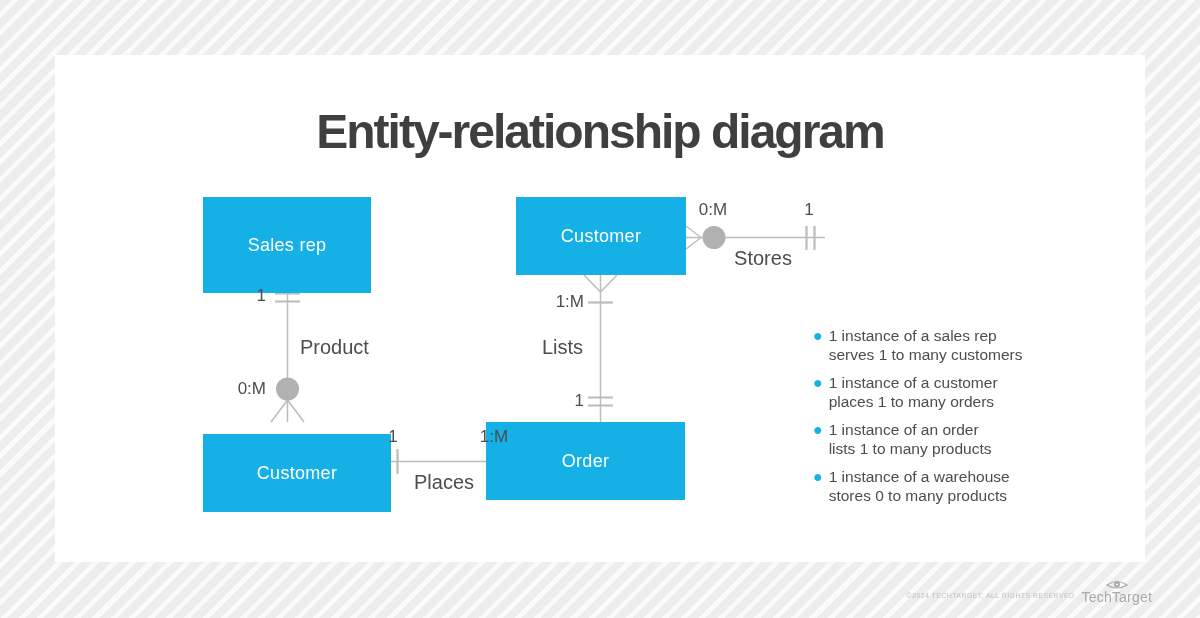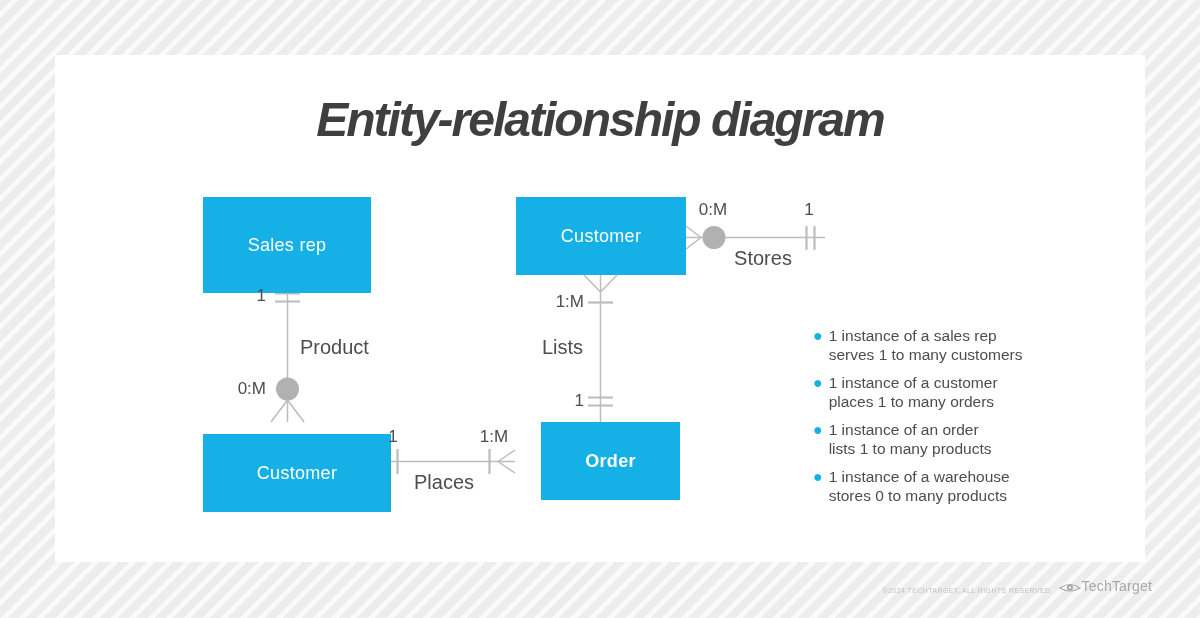--- a/index.html
+++ b/index.html
@@ -1,42 +1,42 @@
 <!DOCTYPE html>
 <html style="--accent: #14b0e6; --line: #bcbcbc; --ink: #4d4d4d;"><head>
 <meta charset="utf-8">
 <style>
   html,body{margin:0;padding:0;}
   body{font-family:"Liberation Sans","DejaVu Sans",sans-serif;background:#f0f0f0;}
   .stage{position:relative;width:1200px;height:618px;overflow:hidden;
     background:repeating-linear-gradient(135deg,#ededed 0px,#ededed 8px,#fafafa 8px,#fafafa 13px);}
   .card{position:absolute;left:55px;top:55px;width:1090px;height:507px;background:#ffffff;}
   .title{position:absolute;left:0;right:0;top:92px;text-align:center;
-    font-size:48px;font-weight:bold;letter-spacing:-2px;color:#3f3f3f;margin:0;font-style:italic;}
+    font-size:48px;font-weight:bold;letter-spacing:-2px;color:#3f3f3f;margin:12px;}
   .entity{position:absolute;background:var(--accent,#14b0e6);color:#ffffff;
     font-size:18px;letter-spacing:.3px;display:flex;align-items:center;justify-content:center;}
   .e-salesrep{left:203px;top:197px;width:168px;height:96px;}
   .e-product{left:516px;top:197px;width:170px;height:78px;}
   .e-warehouse{left:825px;top:197px;width:169px;height:78px;}
   .e-customer{left:203px;top:434px;width:188px;height:78px;}
-  .e-order{left:541px;top:422px;width:139px;height:78px;font-weight:bold;}
+  .e-order{left:486px;top:422px;width:199px;height:78px;}
   svg.connectors{position:absolute;left:0;top:0;pointer-events:none;}
   .cline{stroke:var(--line,#bcbcbc);stroke-width:1.5;fill:none;}
   .ctick{stroke:var(--line,#bcbcbc);stroke-width:2.2;fill:none;}
   .cdot{fill:#b1b1b1;}
   .lbl{position:absolute;color:var(--ink,#4d4d4d);font-size:20px;white-space:nowrap;}
   .card-lbl{position:absolute;color:var(--ink,#4d4d4d);font-size:17px;white-space:nowrap;}
   .t-r{text-align:right;} .t-c{text-align:center;}
   .notes{position:absolute;left:813px;top:326px;width:240px;}
   .note{display:flex;margin-bottom:9px;}
   .note .dot{color:var(--accent,#14b0e6);font-size:16px;line-height:19px;margin-right:6px;}
   .note-text span{display:block;font-size:15.5px;line-height:19px;color:var(--ink,#4d4d4d);}
   .footer{position:absolute;top:578px;right:48px;display:flex;align-items:center;gap:7px;}
   .copyright{font-size:7px;letter-spacing:.4px;color:#c0c0c0;white-space:nowrap;padding-top:8px;}
-  .brand{display:flex;flex-direction:row;align-items:center;}
+  .brand{display:flex;flex-direction:column;align-items:center;}
   .brand .wordmark{font-size:14px;color:#a9a9a9;letter-spacing:.2px;}
   .brand svg{margin-bottom:-1px;}
 </style>
 </head>
 <body>
 
 <div class="stage">
   <div class="card"></div>
 
   <h1 class="title">Entity-relationship diagram</h1>

